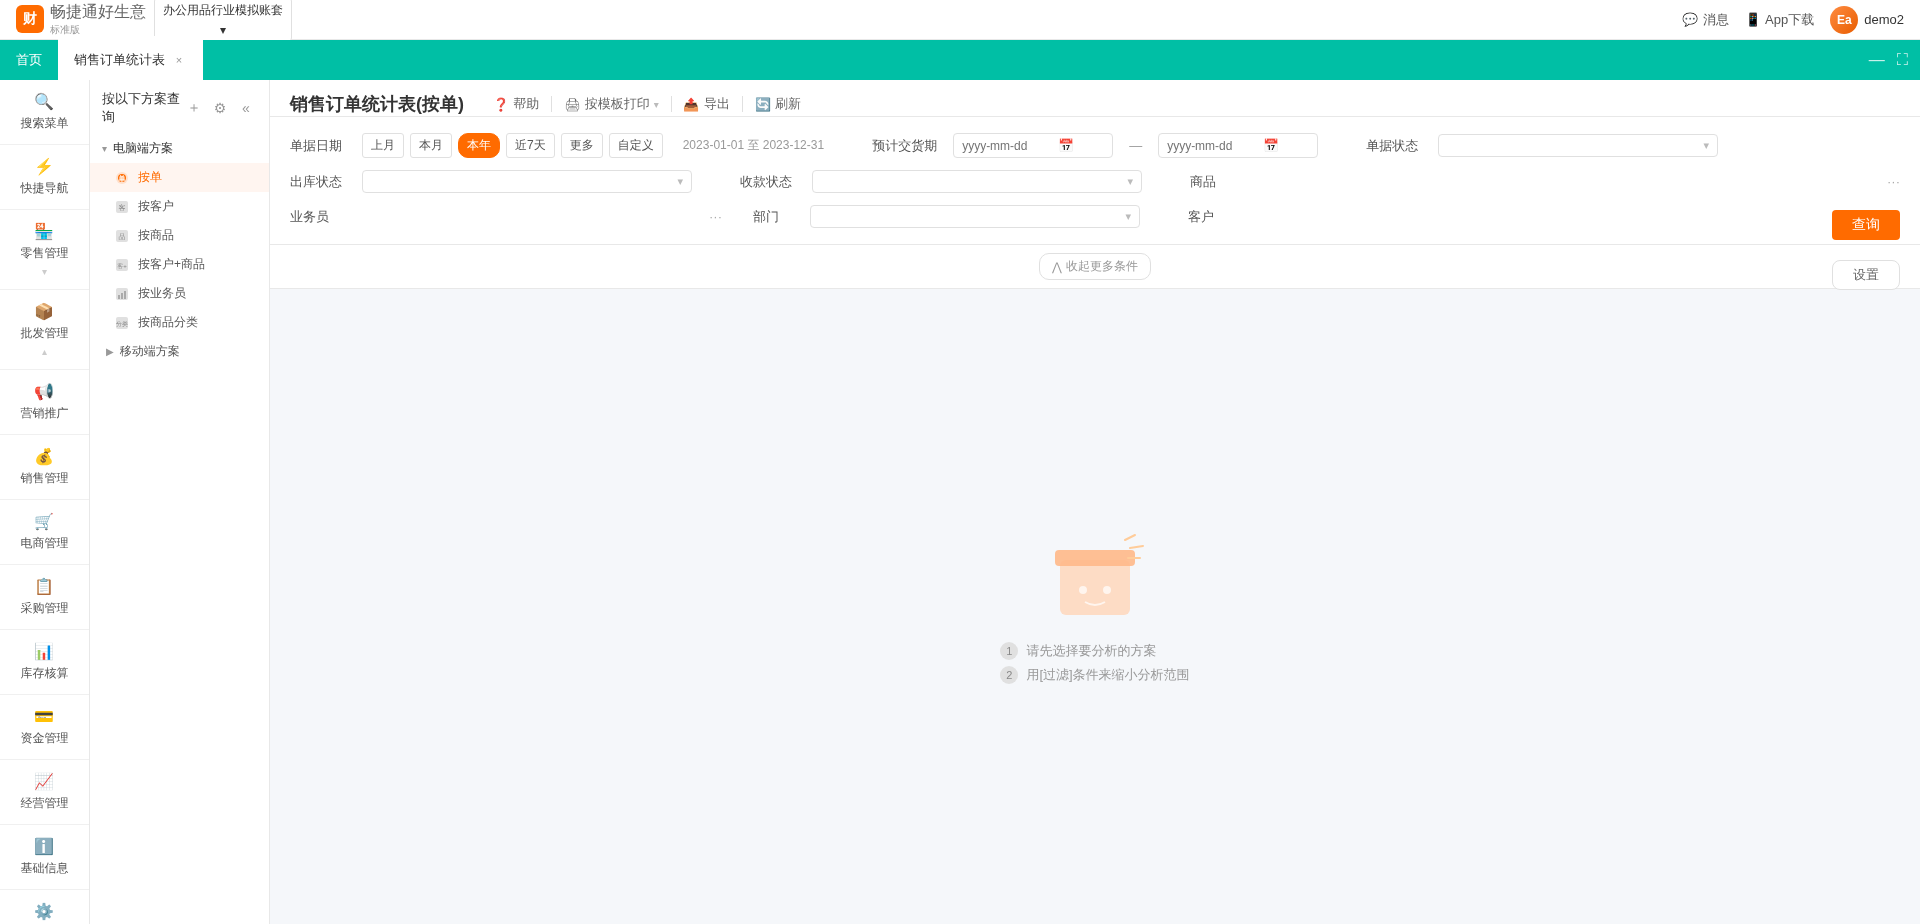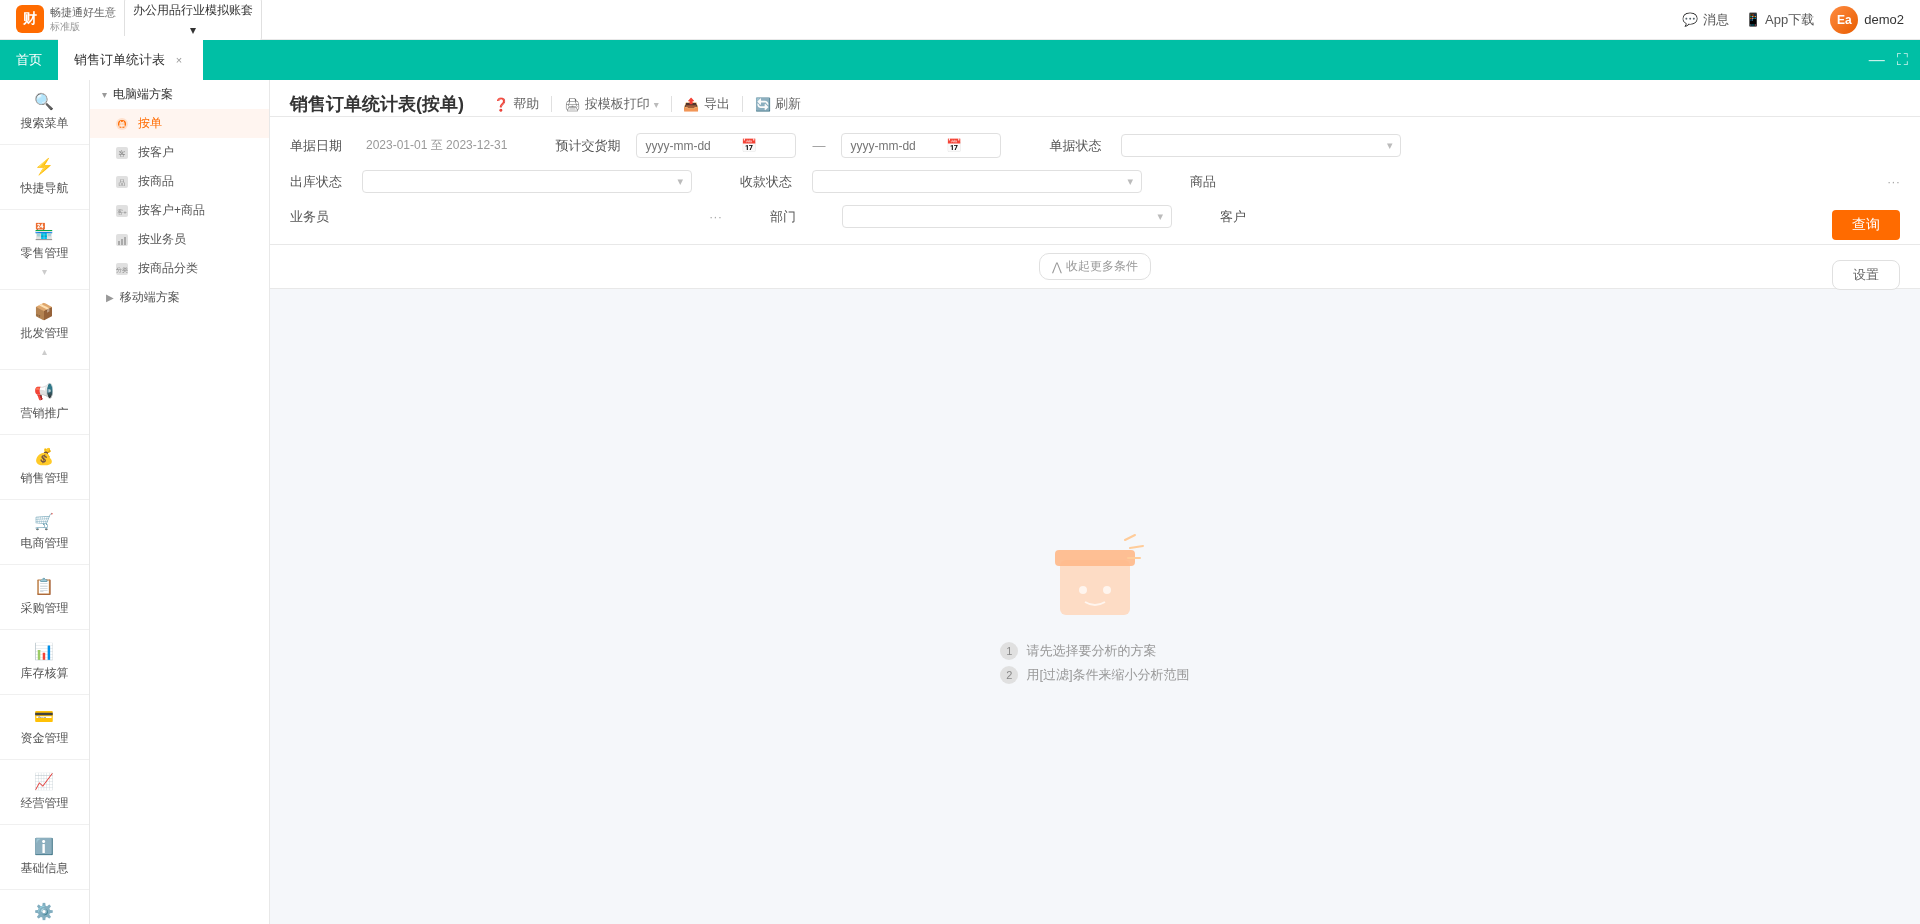--- a/index.html
+++ b/index.html
@@ -4,21 +4,21 @@
   <style>
     * { box-sizing: border-box; margin: 0; padding: 0; }
     body { font-family: 'Microsoft YaHei', '微软雅黑', sans-serif; font-size: 13px; background: #f5f5f5; color: #333; height: 924px; overflow: hidden; display: flex; flex-direction: column; }
 
     
     .top-bar { height: 40px; background: #fff; display: flex; align-items: center; justify-content: space-between; padding: 0 16px; border-bottom: 1px solid #e8e8e8; flex-shrink: 0; }
     .top-bar-left { display: flex; align-items: center; gap: 8px; }
     .logo-area { display: flex; align-items: center; gap: 6px; }
     .logo-icon { width: 28px; height: 28px; background: #ff6b00; border-radius: 6px; display: flex; align-items: center; justify-content: center; }
     .logo-icon span { color: #fff; font-size: 14px; font-weight: bold; }
-    .logo-text { font-size: 11px; color: #666; line-height: 1.3; }
+    .logo-text { font-size: 16px; color: #666; line-height: 1.3; }
     .brand-label { font-size: 10px; color: #999; }
     .company-selector { display: flex; align-items: center; gap: 4px; padding: 4px 8px; border: 1px solid #e0e0e0; border-radius: 4px; cursor: pointer; background: #fff; font-size: 12px; color: #333; flex-direction: column; }
     .top-bar-right { display: flex; align-items: center; gap: 16px; }
     .top-bar-btn { display: flex; align-items: center; gap: 4px; font-size: 13px; color: #555; cursor: pointer; }
     .user-avatar { width: 28px; height: 28px; border-radius: 50%; background: linear-gradient(135deg, #ff8c42, #e85d00); display: flex; align-items: center; justify-content: center; color: #fff; font-size: 12px; font-weight: bold; }
 
     
     .tab-bar { height: 40px; background: #00bfa5; display: flex; align-items: center; padding: 0 0; flex-shrink: 0; }
     .tab-item { height: 49px; display: flex; align-items: center; padding: 0 16px; font-size: 13px; cursor: pointer; color: rgba(255,255,255,0.85); gap: 6px; }
     .tab-item.home { color: #fff; }
@@ -205,20 +205,34 @@
     <div class="sidebar-item">
       <span class="sidebar-icon">⚙️</span>
 
     </div>
 
   </div>
 
   <div class="content-area">
 
     <div class="left-panel">
+      <div class="left-panel-header">
+        <span class="left-panel-title">按以下方案查询</span>
+        <div class="left-panel-actions">
+          <div class="left-panel-action">
+            <span>＋</span>
+          </div>
+          <div class="left-panel-action">
+            <span>⚙</span>
+          </div>
+          <div class="left-panel-action">
+            <span>«</span>
+          </div>
+        </div>
+      </div>
 
       <div class="scheme-group">
         <div class="scheme-group-header">
           <span class="arrow">▾</span>
           <span>电脑端方案</span>
         </div>
 
         <div class="scheme-item active">
           <div class="scheme-item-icon">
             <svg width="14" height="14" viewBox="0 0 14 14" fill="none">
@@ -316,20 +330,28 @@
             <span>🔄</span>
             <span>刷新</span>
           </div>
         </div>
       </div>
 
       <div class="filter-area">
 
         <div class="filter-row">
           <span class="filter-label">单据日期</span>
+          <div class="filter-date-group">
+            <button class="date-btn">上月</button>
+            <button class="date-btn">本月</button>
+            <button class="date-btn active">本年</button>
+            <button class="date-btn">近7天</button>
+            <button class="date-btn">更多</button>
+            <button class="date-btn">自定义</button>
+          </div>
           <span class="date-range-display">2023-01-01 至 2023-12-31</span>
 
           <span class="filter-label" style="margin-left:32px;">预计交货期</span>
           <div class="filter-date-input">
             <input type="text" placeholder="yyyy-mm-dd" style="">
             <span class="cal-icon">📅</span>
           </div>
           <span class="date-range-dash">—</span>
           <div class="filter-date-input">
             <input type="text" placeholder="yyyy-mm-dd" style="">
@@ -361,21 +383,21 @@
             <span class="filter-ellipsis">···</span>
           </div>
         </div>
 
         <div class="filter-row">
           <span class="filter-label">业务员</span>
           <div style="flex:1;display:flex;align-items:center;justify-content:flex-end;max-width:360px;">
             <span class="filter-ellipsis">···</span>
           </div>
 
-          <span class="filter-label" style="margin-left:32px;">部门</span>
+          <span class="filter-label" style="text-align:center;">部门</span>
           <div class="filter-select" style="flex:1;max-width:330px;">
             <span class="filter-select-label"></span>
             <span class="filter-select-arrow">▾</span>
           </div>
 
           <span class="filter-label" style="margin-left:32px;">客户</span>
           <div style="flex:1;display:flex;align-items:center;justify-content:flex-end;">
             <span class="filter-ellipsis">···</span>
           </div>
         </div>

